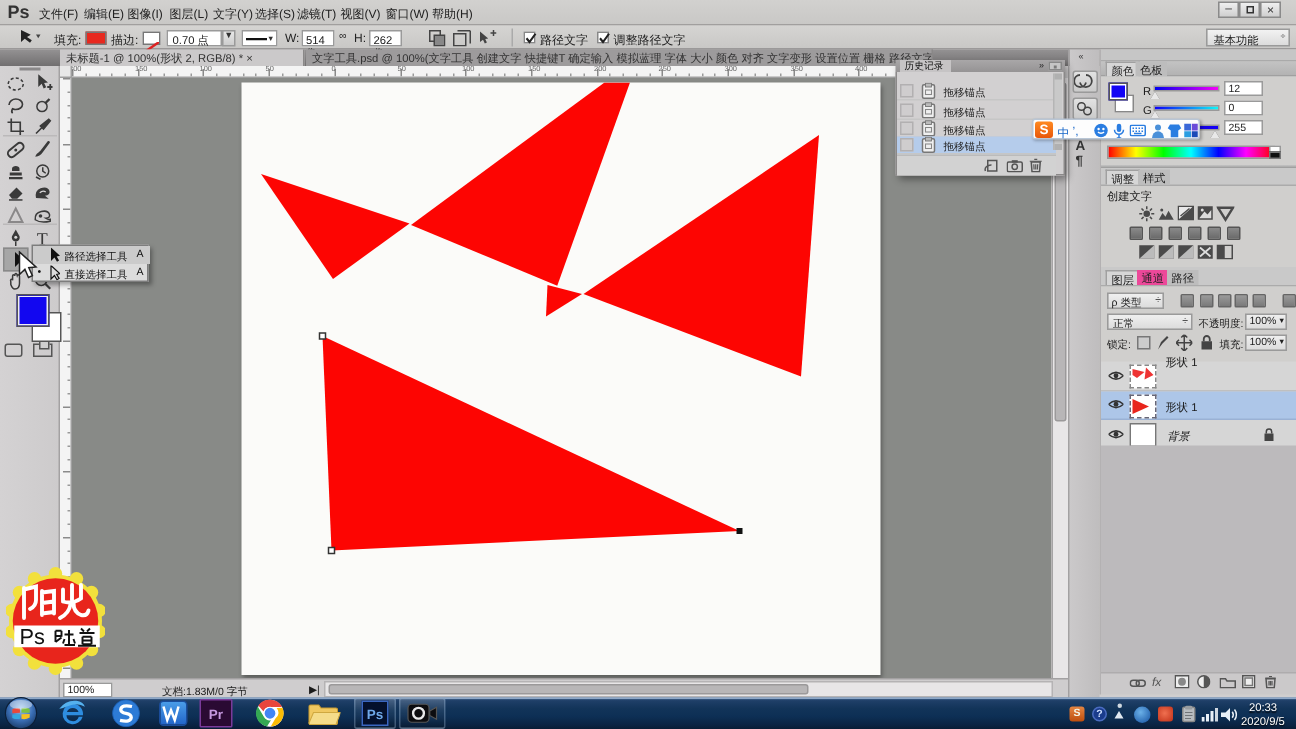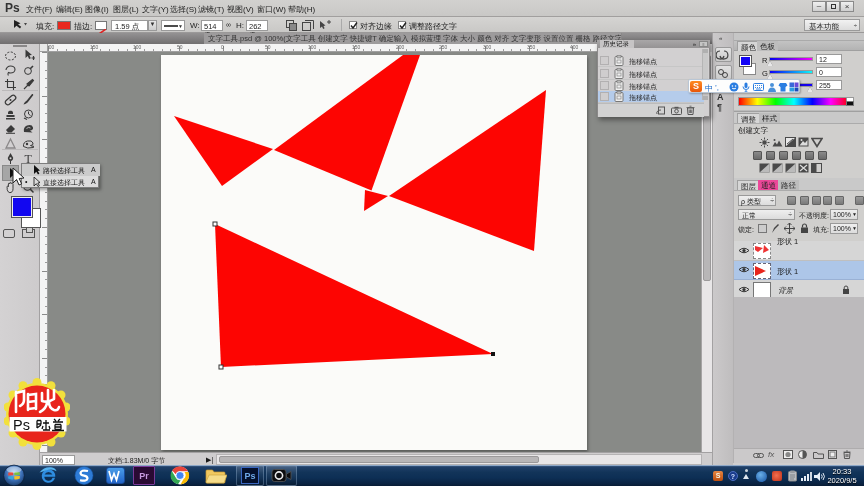--- a/index.html
+++ b/index.html
@@ -84,21 +84,21 @@
  <svg class="abs" style="left:12px;top:3px" width="16" height="10">
       <path d="M2 0 L2 8 L4.5 5.8 L8 8.5 L9.2 6.8 L6 4.6 L8.5 3.2 Z" fill="#222"></path>
       <path d="M12 3 l3 0 l-1.5 2.5 z" fill="#444"></path>
     </svg>
  <div class="obx" style="left:36px">填充:</div>
  <div class="abs" style="left:57px;top:4px;width:14px;height:9px;background:#e8281e;border:1px solid #777"></div>
  <div class="obx" style="left:74px">描边:</div>
  <div class="abs" style="left:95px;top:4px;width:12px;height:9px;background:#fff;border:1px solid #777"><svg width="10" height="7">
         <line x1="0" y1="7" x2="10" y2="0" stroke="#d22" stroke-width="1.6"></line>
       </svg></div>
- <div class="inbox" style="left:111px;top:3px;width:37px;height:11px;padding:1px 0 0 3px">1.59 点</div>
+ <div class="inbox" style="left:111px;top:3px;width:37px;height:11px;padding:1px 0 0 3px">0.70 点</div>
  <div class="abs" style="left:148px;top:3px;width:9px;height:11px;background:linear-gradient(#e8e8e8,#cdcdcd);border:1px solid #9a9a9a;font-size:6px;text-align:center;color:#333">▼</div>
  <div class="inbox" style="left:161px;top:3px;width:24px;height:11px"><svg width="22" height="9">
         <line x1="2" y1="5" x2="16" y2="5" stroke="#111" stroke-width="1.5"></line>
       </svg><span style="position:absolute;right:1px;top:2px;font-size:5px;color:#333">▼</span></div>
  <div class="obx" style="left:190px">W:</div>
  <div class="inbox" style="left:201px;top:3px;width:22px;height:11px;padding:1px 0 0 2px">514像</div>
  <div class="obx" style="left:226px;font-size:7px">∞</div>
  <div class="obx" style="left:236px">H:</div>
  <div class="inbox" style="left:246px;top:3px;width:22px;height:11px;padding:1px 0 0 2px">262像</div>
  <svg class="abs" style="left:286px;top:3px" width="11" height="11">
@@ -111,30 +111,31 @@
     </svg>
     <svg class="abs" style="left:319px;top:3px" width="12" height="11">
       <path d="M1 1 L1 8 L3 6.5 L4.2 9 L5.6 8.3 L4.5 6 L6.5 5.6 Z" fill="#444"></path>
       <path d="M8 2 h4 M10 0 v4" stroke="#444" stroke-width="1"></path>
     </svg>
  <div class="abs" style="left:341px;top:2px;width:1px;height:12px;background:#aaa"></div>
  <div class="abs" style="left:349px;top:4px;width:8px;height:8px;background:#fff;border:1px solid #888"></div>
     <svg class="abs" style="left:350px;top:5px" width="8" height="8">
       <path d="M1 3.5 L3 6 L7 0.5" stroke="#222" fill="none" stroke-width="1.4"></path>
     </svg>
- <div class="obx" style="left:360px">对齐边缘</div>
+ <div class="obx" style="left:360px">路径文字</div>
  <div class="abs" style="left:398px;top:4px;width:8px;height:8px;background:#fff;border:1px solid #888"></div>
     <svg class="abs" style="left:399px;top:5px" width="8" height="8">
       <path d="M1 3.5 L3 6 L7 0.5" stroke="#222" fill="none" stroke-width="1.4"></path>
     </svg>
  <div class="obx" style="left:409px">调整路径文字</div>
  <div class="inbox" style="left:804px;top:2px;width:56px;height:12px;padding:2px 0 0 4px;background:linear-gradient(#f2f2f2,#dcdcdc)">基本功能<span style="position:absolute;right:2px;top:2px;font-size:6px">÷</span></div>
 </div>
 
 <div class="abs" id="tabbar">
+ <div class="dtab" style="left:40px;width:163px;background:#cbc9ca;border-right:1px solid #8a8888;">未标题-1 @ 100%(形状 2, RGB/8) * ×</div>
  <div class="dtab" style="left:204px;width:418px;background:#9d9b9c;border-right:1px solid #8a8888;">文字工具.psd @ 100%(文字工具 创建文字 快捷键T 确定输入 模拟蓝理 字体 大小 颜色 对齐 文字变形 设置位置 栅格 路径文字 调整路径文字 RGB...×</div>
 </div>
 
 <div class="abs" id="hruler">
     <div class="htickL" style="left:0.0px"></div>
     <div class="htick" style="left:8.7px"></div>
     <div class="htick" style="left:17.5px"></div>
     <div class="htick" style="left:26.2px"></div>
     <div class="htick" style="left:35.0px"></div>
     <div class="htickL" style="left:43.7px"></div>

